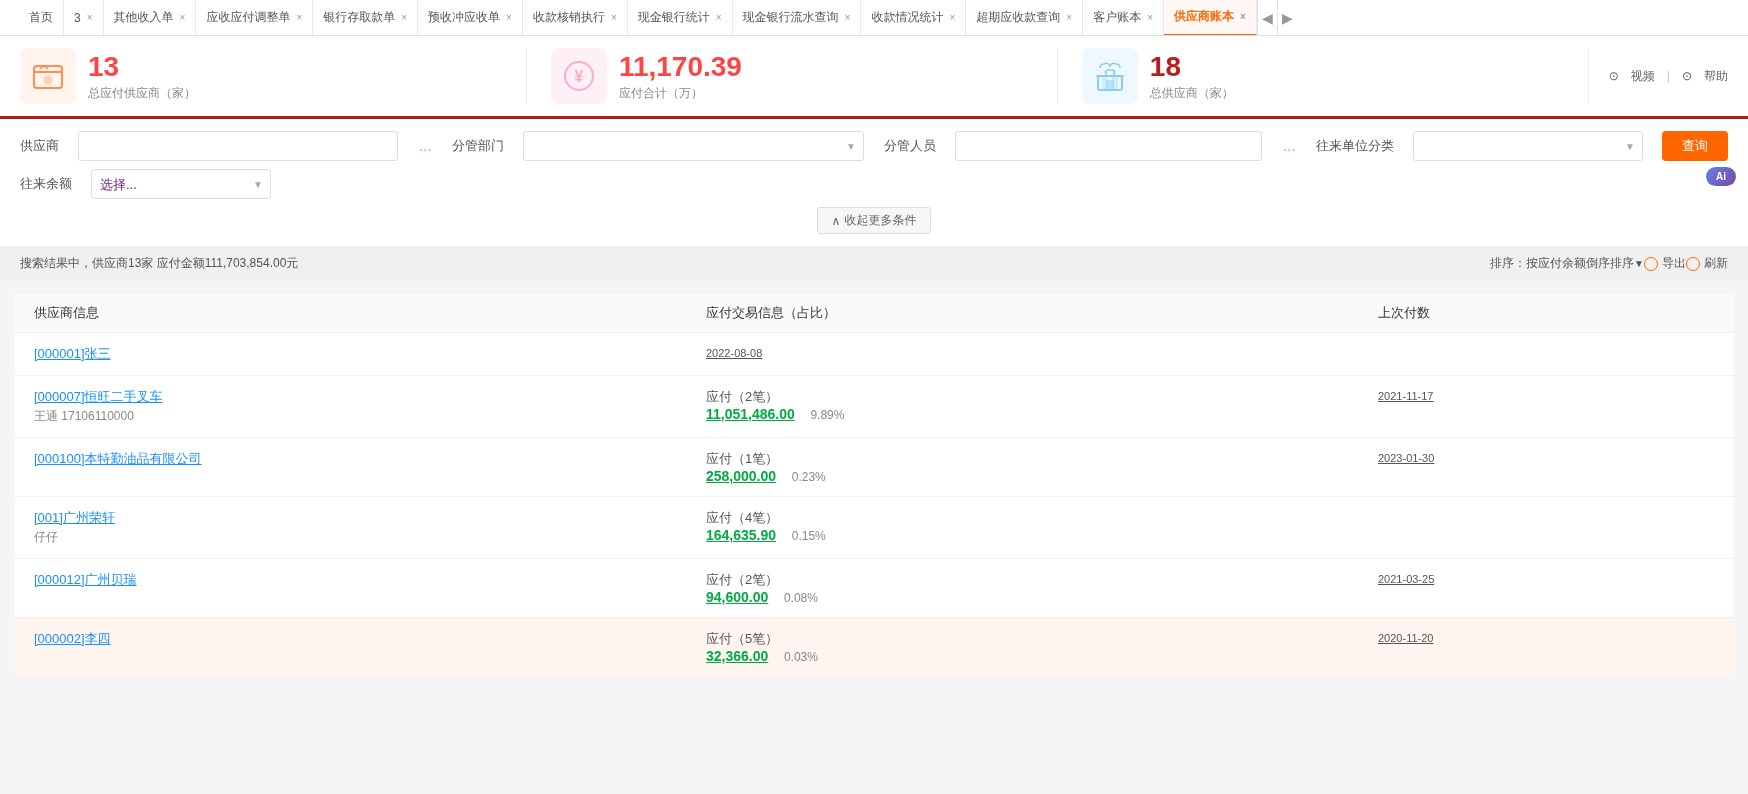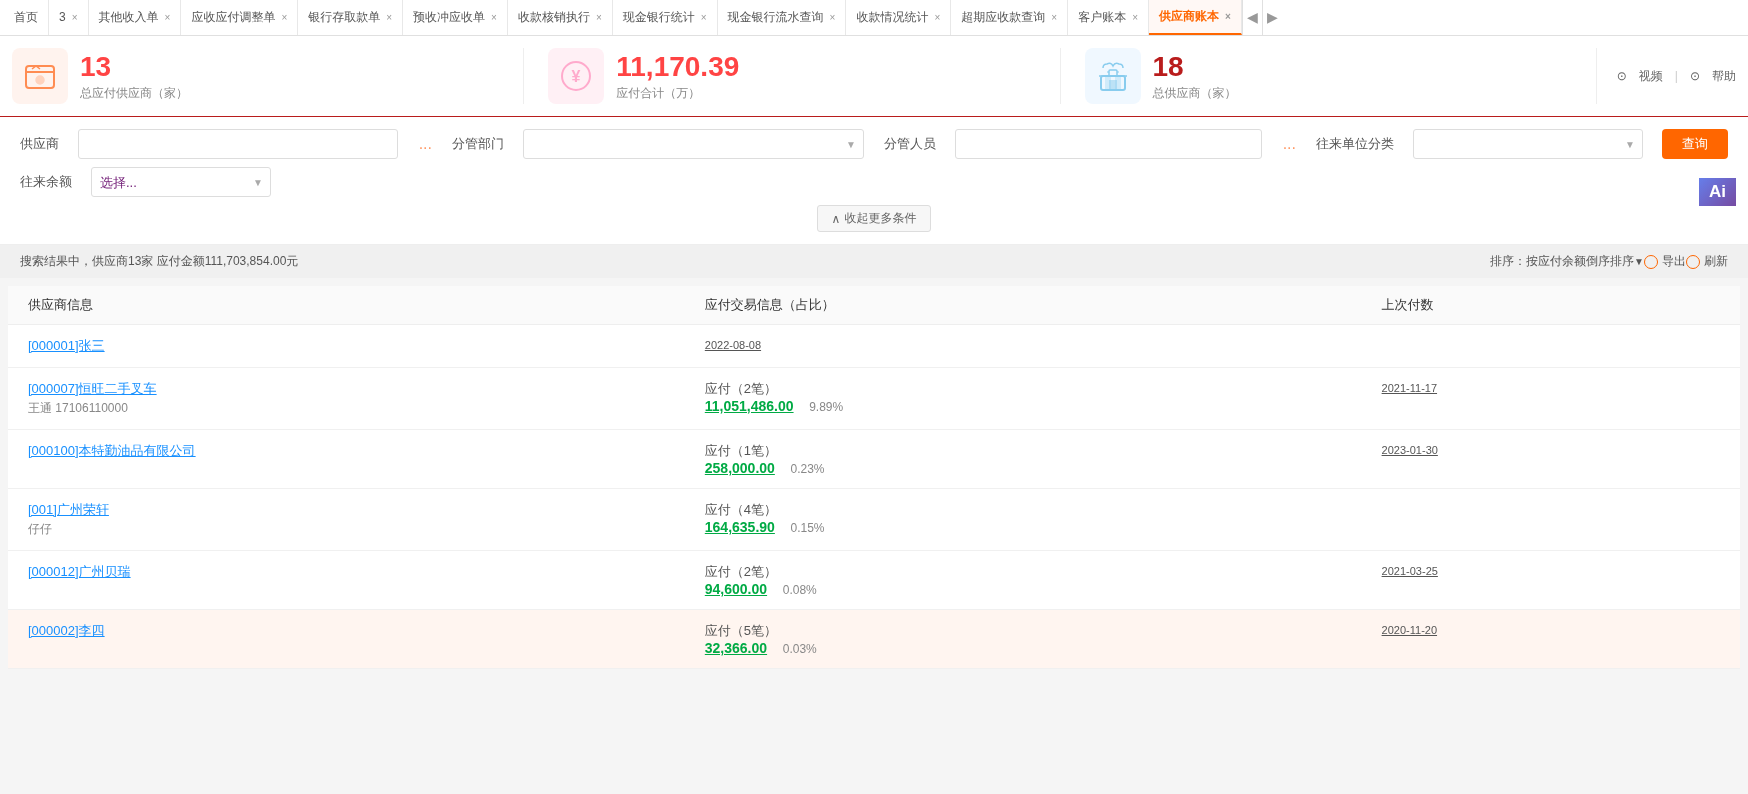--- a/index.html
+++ b/index.html
@@ -3,23 +3,23 @@
   <meta charset="utf-8">
   <style>
     * { box-sizing: border-box; margin: 0; padding: 0; }
     body { font-family: 'Microsoft YaHei', SimHei, Arial, sans-serif; font-size: 13px; background: #f5f5f5; color: #333; overflow-x: hidden; }
 
     
     .top-nav {
       background: #fff;
       border-bottom: 1px solid #e0e0e0;
       display: flex;
-      align-items: flex-end;
+      align-items: center;
       height: 36px;
-      padding: 0 4px;
+      padding: 0 19px;
       overflow: hidden;
     }
     .nav-tab {
       display: inline-flex;
       align-items: center;
       padding: 0 10px;
       height: 36px;
       white-space: nowrap;
       font-size: 12px;
       color: #555;
@@ -49,22 +49,22 @@
       color: #999;
       font-size: 14px;
       border-left: 1px solid #e0e0e0;
     }
 
     
     .stats-bar {
       background: #fff;
       display: flex;
       align-items: center;
-      padding: 12px 12px;
-      border-bottom: 1px solid #b91c1c;
+      padding: 12px 20px;
+      border-bottom: 3px solid #b91c1c;
       gap: 0;
     }
     .stat-block {
       display: flex;
       align-items: center;
       gap: 12px;
       flex: 1;
       border-right: 1px solid #eee;
       padding: 0 24px 0 0;
     }
@@ -223,21 +223,21 @@
       width: 14px;
       height: 14px;
       border-radius: 50%;
       border: 1.5px solid #ff6600;
       display: inline-block;
     }
 
     
     .table-area {
       background: #fff;
-      margin: 8px;
+      margin: 14px;
       padding: 0;
     }
     .table-header {
       display: grid;
       grid-template-columns: 2fr 2fr 1fr;
       padding: 10px 20px;
       background: #fafafa;
       border-bottom: 1px solid #eee;
       font-size: 13px;
       color: #333;
@@ -271,26 +271,26 @@
       text-decoration: underline;
       cursor: pointer;
     }
     .tx-pct { font-size: 12px; color: #888; margin-left: 12px; }
     .last-payment { font-size: 11px; color: #555; text-decoration: underline; }
 
     
     .ai-badge {
       position: fixed;
       right: 12px;
-      top: 178px;
+      top: 167px;
       background: linear-gradient(135deg, #667eea, #764ba2);
       color: #fff;
-      border-radius: 0;
+      border-radius: 10px;
       padding: 4px 10px;
-      font-size: 17px;
+      font-size: 10px;
       font-weight: bold;
       cursor: pointer;
     }
   </style>
 </head>
 <body>
 
 <div class="top-nav">
   <div class="nav-tab">
     <span>首页</span>

